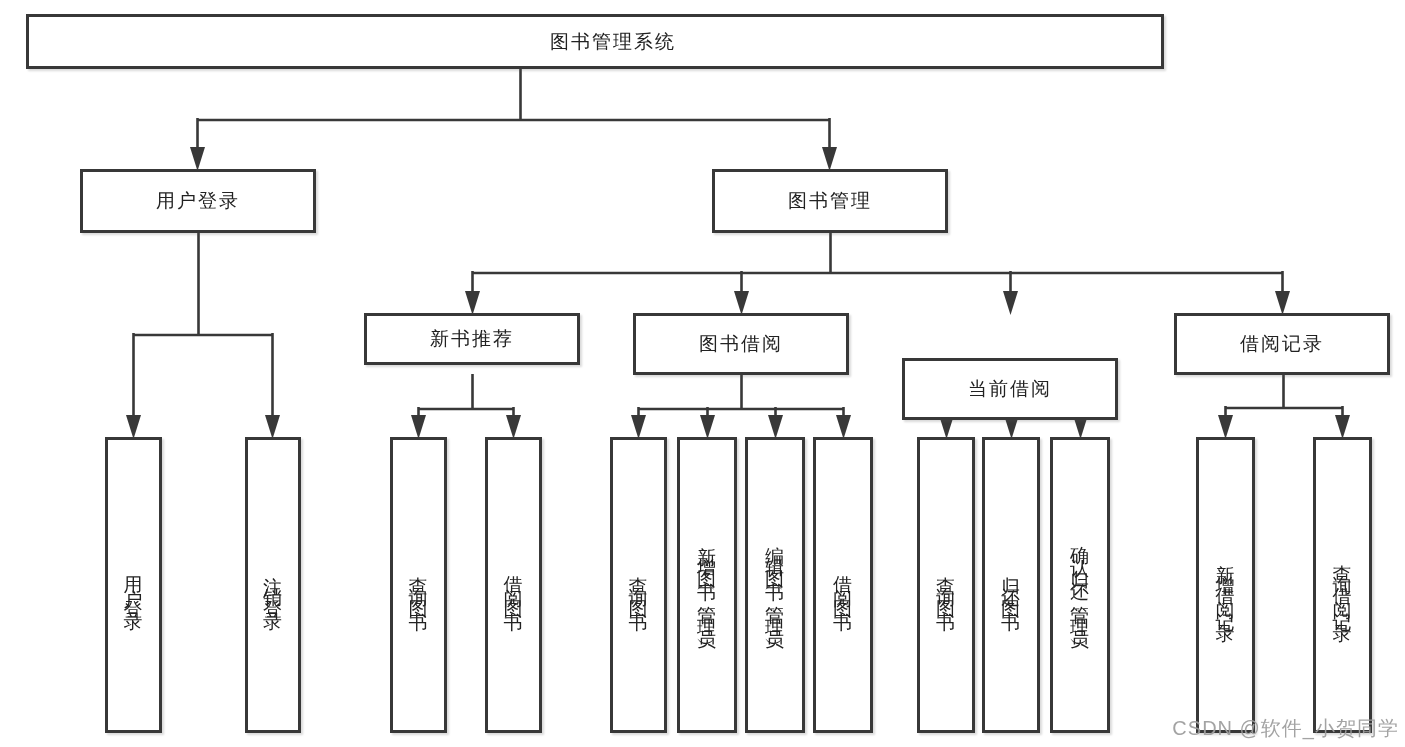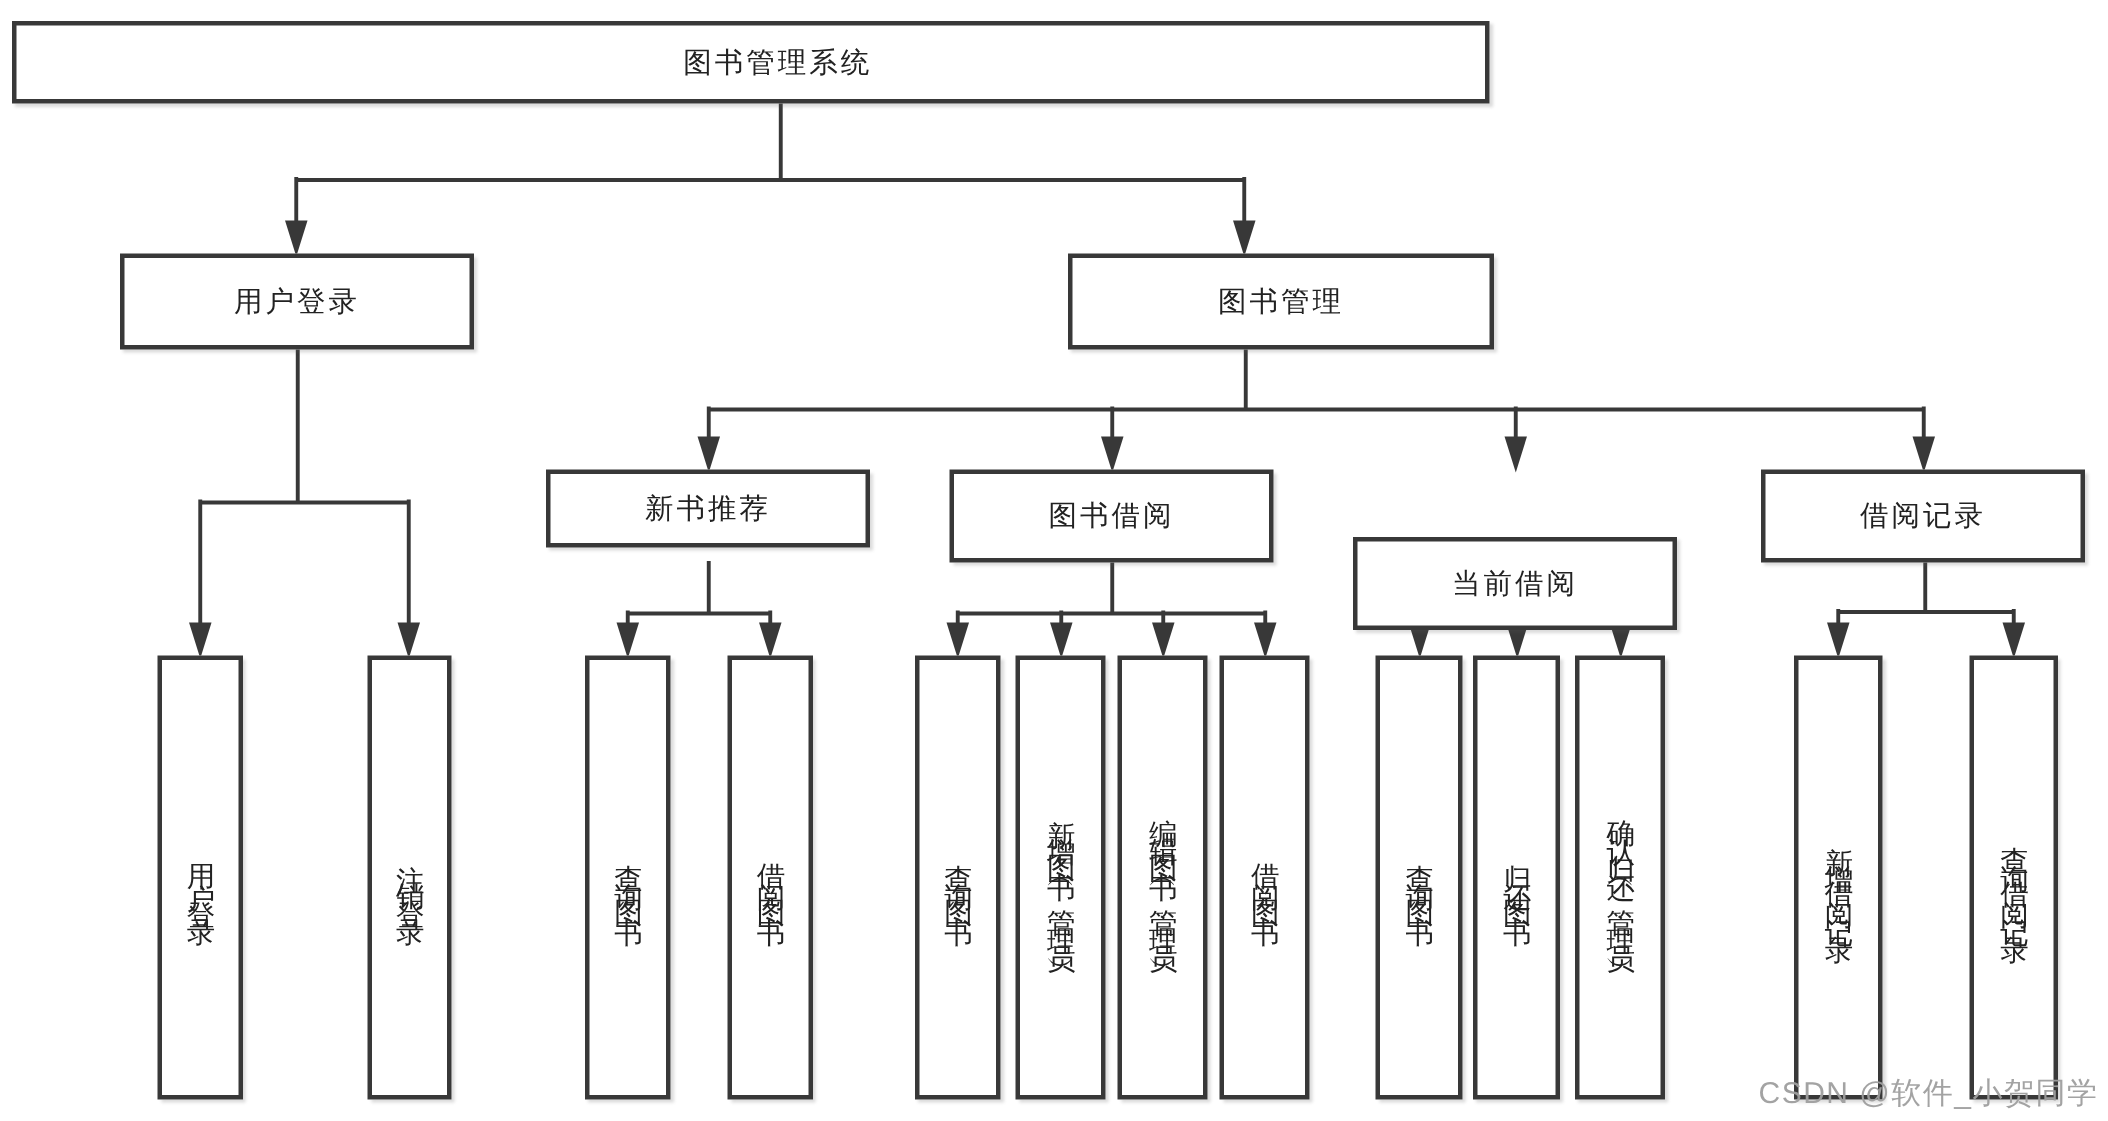--- a/index.html
+++ b/index.html
@@ -34,23 +34,23 @@
   }
   .v-label {
     writing-mode: vertical-rl;
     text-orientation: mixed;
     font-size: 19px;
     letter-spacing: 12px;
     line-height: 1;
     white-space: nowrap;
   }
   
-  .n-root   { left: 8px;   top: 14px;  width: 985px; height: 55px; padding-left: 36px; }
+  .n-root   { left: 26px;   top: 14px;  width: 1138px; height: 55px; padding-left: 36px; }
   .n-ulogin { left: 80px;   top: 169px; width: 236px;  height: 64px; }
-  .n-bmgmt  { left: 712px;  top: 169px; width: 284px;  height: 64px; }
+  .n-bmgmt  { left: 712px;  top: 169px; width: 236px;  height: 64px; }
   .n-newrec { left: 364px;  top: 313px; width: 216px;  height: 52px; }
   .n-borrow { left: 633px;  top: 313px; width: 216px;  height: 62px; }
   .n-currnt { left: 902px;  top: 313px; width: 216px;  height: 62px; margin-top: 45px; }
   .n-record { left: 1174px; top: 313px; width: 216px;  height: 62px; text-align: right; }
   .leaf { top: 437px; height: 296px; }
   .l-a { left: 105px;  width: 57px; }
   .l-b { left: 245px;  width: 56px; }
   .l-c { left: 390px;  width: 57px; }
   .l-d { left: 485px;  width: 57px; }
   .l-e { left: 610px;  width: 57px; }

